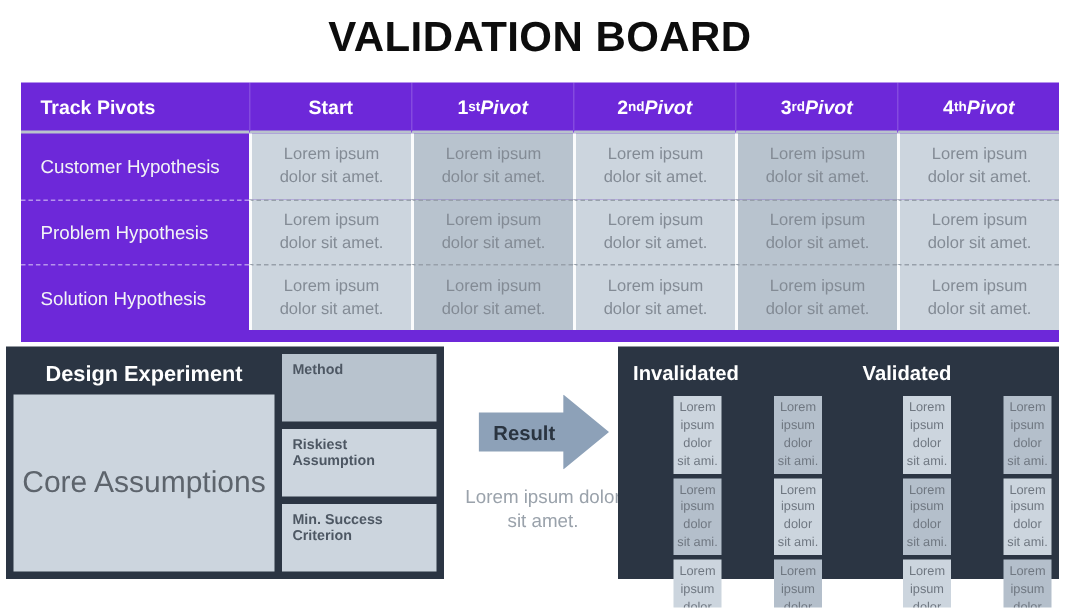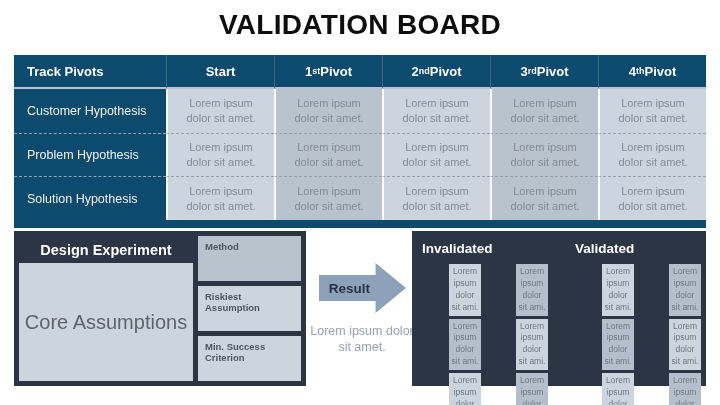--- a/index.html
+++ b/index.html
@@ -10,50 +10,50 @@
   }
 
   .title {
     position:absolute; top:9px; left:0; width:100%; text-align:center;
     font-size:28px; font-weight:bold; color:#0d0d0d; letter-spacing:.3px;
   }
 
   
   .track {
     position:absolute; left:14px; top:55px; width:692px; height:173px;
-    background:#0c4a6e; box-sizing:border-box; padding-bottom:8px;
+    background:#6d28d9; box-sizing:border-box; padding-bottom:8px;
     display:grid; grid-template-columns:152px repeat(5,1fr);
     grid-template-rows:34px repeat(3,1fr);
   }
   .th {
     color:#ffffff; font-weight:bold; font-size:13px;
     display:flex; align-items:center; justify-content:center;
     border-bottom:2px solid #b9c2cc; box-sizing:border-box;
   }
   .th.corner { justify-content:flex-start; padding-left:13px; }
   .th.sep { border-left:1px solid rgba(255,255,255,.16); }
   .ord { font-size:9px; font-weight:bold; }
-  .hw { margin-left:0; }
+  .hw { margin-left:0;font-style:italic; }
   .rlabel {
     color:#f2f4f6; font-size:12.5px; display:flex; align-items:center;
     padding-left:13px; box-sizing:border-box;
   }
   .cell {
     font-size:11px; color:#838b95; text-align:center; line-height:1.32;
     display:flex; align-items:center; justify-content:center;
     border-left:2px solid #fafbfc; padding:0 10px; box-sizing:border-box;
   }
   .lt { background:#ccd5de; }
   .dk { background:#b8c3ce; }
   .cell.dash  { border-top:1px dashed #97a0aa; }
   .rlabel.dash{ border-top:1px dashed rgba(255,255,255,.5); }
 
   
   .design {
-    position:absolute; left:14px; top:231px; width:292px; height:155px;
+    position:absolute; left:4px; top:231px; width:292px; height:155px;
     background:#2b3543; box-sizing:border-box; padding:5px;
     display:grid; grid-template-columns:1fr 103px; column-gap:5px;
   }
   .design-left { display:flex; flex-direction:column; }
   .design-header {
     height:27px; display:flex; align-items:center; justify-content:center;
     color:#ffffff; font-weight:bold; font-size:14.5px;
   }
   .core {
     flex:1; background:#ccd5de; display:flex; align-items:center;

